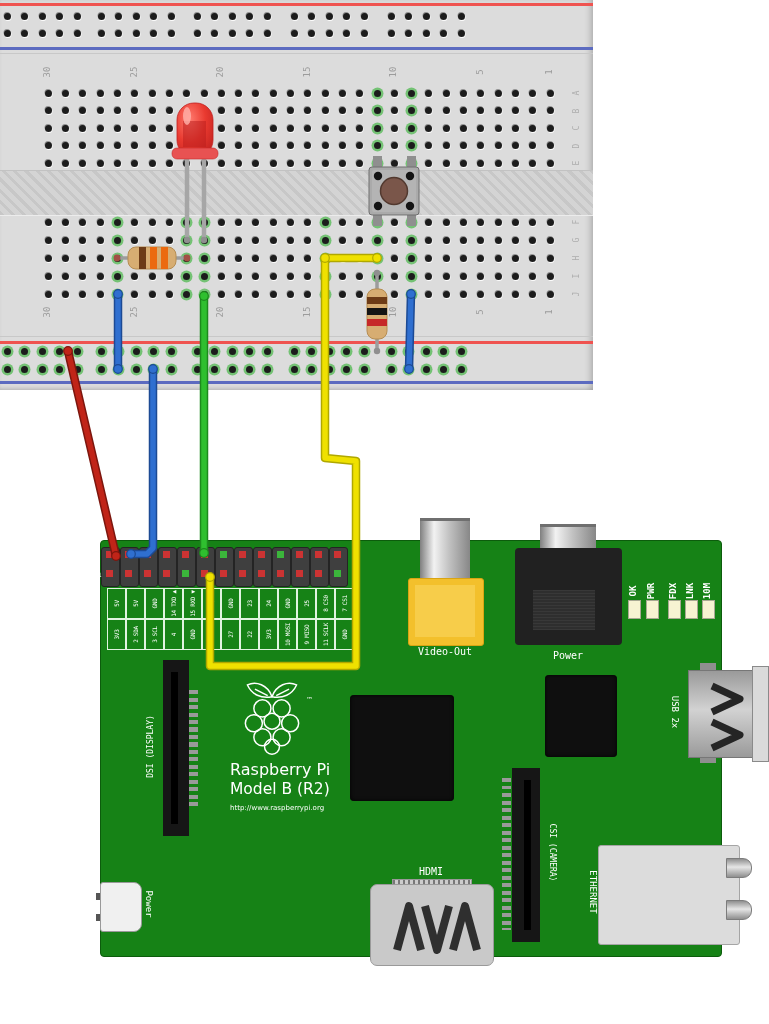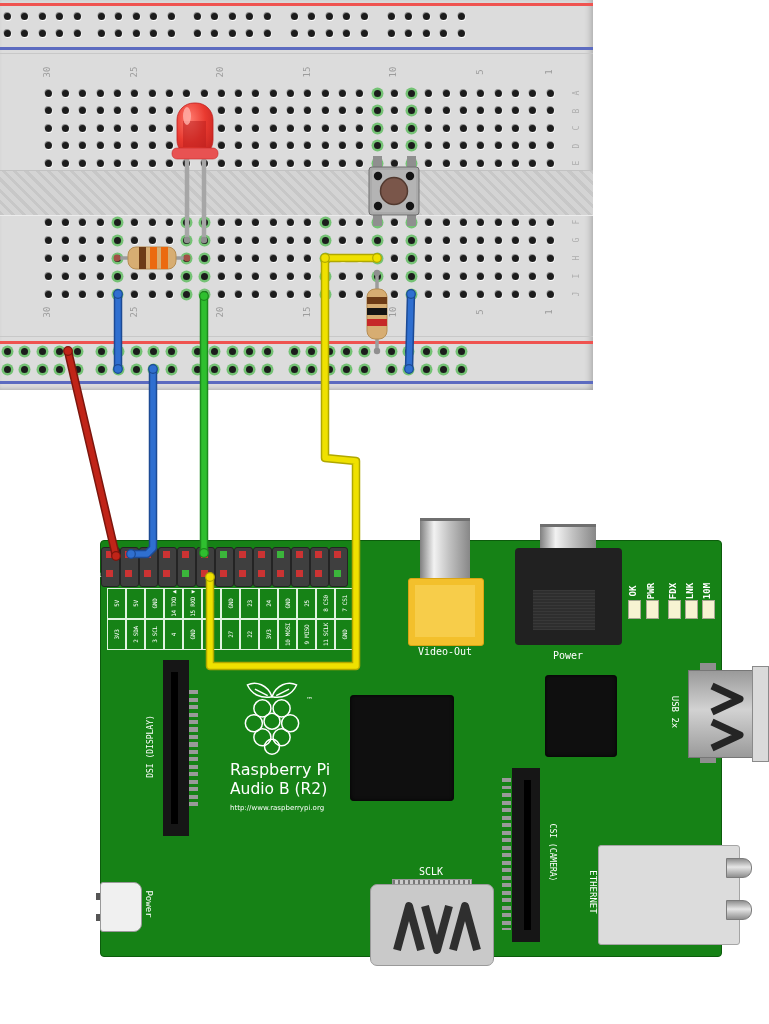--- a/index.html
+++ b/index.html
@@ -673,21 +673,21 @@
   <div class="usb-tab" style="left:700px;top:755px;width:16px;height:8px"></div>
   <div class="usb-body" style="left:688px;top:670px;width:74px;height:86px"></div>
   <div class="usb-face" style="left:752px;top:666px;width:15px;height:94px"></div>
   <div class="silk rot-cw" style="left:625px;top:707px;width:100px;font-size:9px">USB 2x</div>
 
   <div class="eth-body" style="left:598px;top:845px;width:140px;height:98px"></div>
   <div class="eth-clip" style="left:726px;top:858px;width:24px;height:18px"></div>
   <div class="eth-clip" style="left:726px;top:900px;width:24px;height:18px"></div>
   <div class="silk rot-cw" style="left:533px;top:887px;width:120px;font-size:9px">ETHERNET</div>
 
-  <div class="silk" style="left:386px;top:866px;width:90px;font-size:10px">SCLK</div>
+  <div class="silk" style="left:386px;top:866px;width:90px;font-size:10px">HDMI</div>
   <div class="hdmi-pins" style="left:392px;top:879px;width:78px;height:10px"></div>
   <div class="hdmi-body" style="left:370px;top:884px;width:122px;height:80px"></div>
 
   <div class="pwr-pin" style="left:96px;top:893px;width:10px;height:7px"></div>
   <div class="pwr-pin" style="left:96px;top:914px;width:10px;height:7px"></div>
   <div class="pwr-body" style="left:100px;top:882px;width:40px;height:48px"></div>
   <div class="silk rot-cw" style="left:109px;top:899px;width:80px;font-size:9px">Power</div>
 
   <div class="flex-conn" style="left:163px;top:660px;width:26px;height:176px"></div>
   <div class="flex-slot" style="left:171px;top:672px;width:7px;height:152px"></div>
@@ -710,21 +710,21 @@
       <circle cx="13" cy="42" r="8"></circle>
         <circle cx="47" cy="42" r="8"></circle>
       <circle cx="30" cy="40" r="7.5"></circle>
       <circle cx="21" cy="55" r="8"></circle>
         <circle cx="39" cy="55" r="8"></circle>
       <circle cx="30" cy="64" r="7"></circle>
     </g>
   </svg>
   <div class="tm" style="left:306px;top:696px">™</div>
   <div class="pi-title" style="left:230px;top:760px">Raspberry Pi</div>
-  <div class="pi-title" style="left:230px;top:780px;font-size:15.5px">Audio B (R2)</div>
+  <div class="pi-title" style="left:230px;top:780px;font-size:15.5px">Model B (R2)</div>
   <div class="pi-url" style="left:230px;top:804px">http://www.raspberrypi.org</div>
 
   <svg class="wires-svg" width="769" height="1024" viewBox="0 0 769 1024">
     <defs>
       <radialGradient id="ledGrad" cx="35%" cy="30%" r="80%">
         <stop offset="0%" stop-color="#ff7a6e"></stop>
         <stop offset="55%" stop-color="#e93a30"></stop>
         <stop offset="100%" stop-color="#c62420"></stop>
       </radialGradient>
     </defs>

